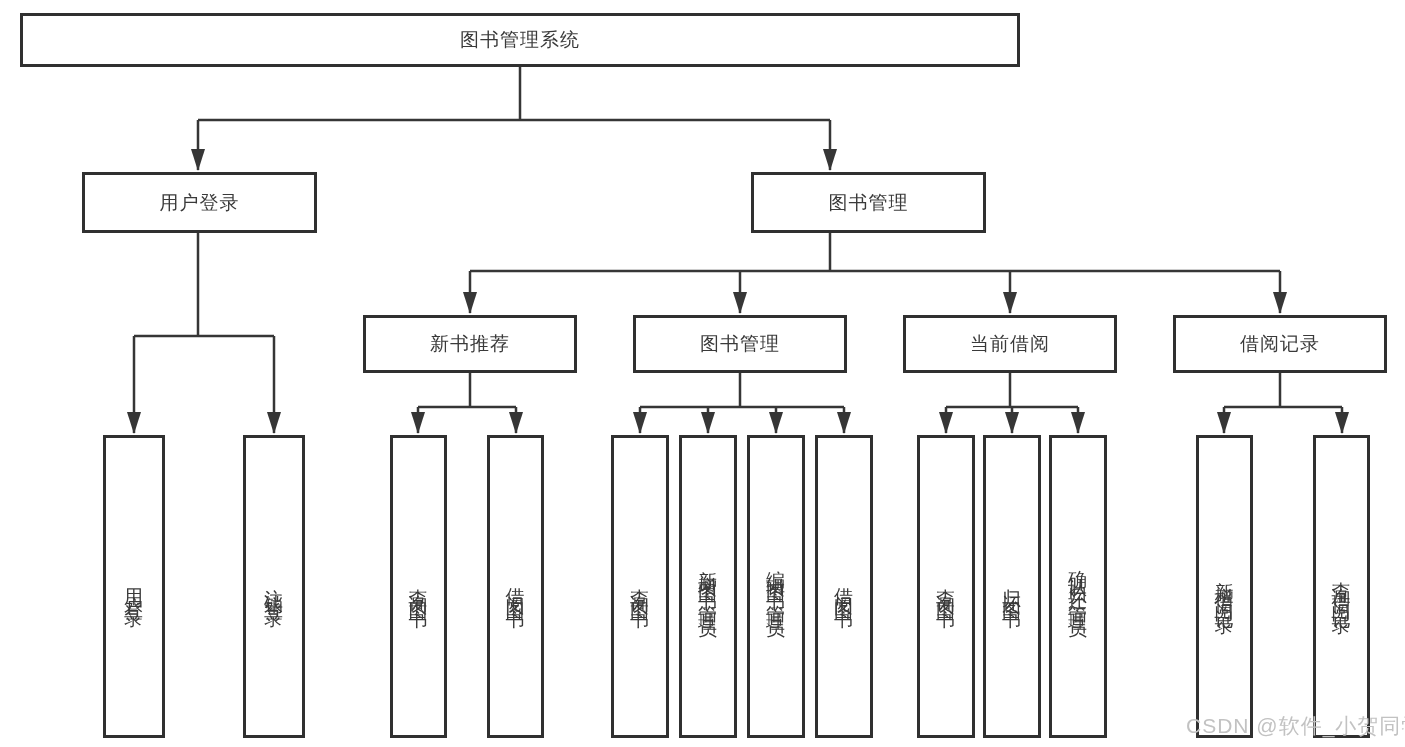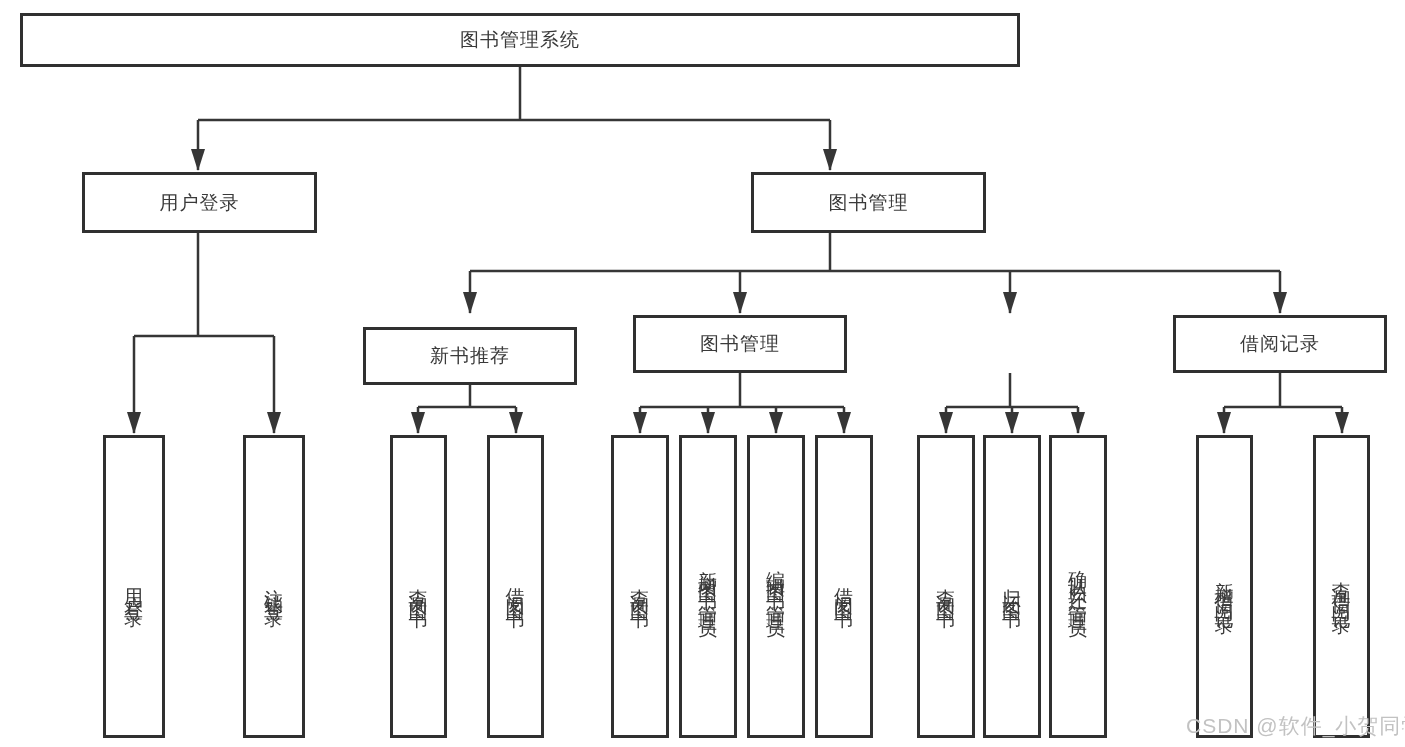--- a/index.html
+++ b/index.html
@@ -36,21 +36,21 @@
     line-height: 1;
     font-size: 19px;
     color: #3a3a3a;
   }
   
   .n-root       { left: 20px;   top: 13px;  width: 1000px; height: 54px; }
   
   .n-userlogin  { left: 82px;   top: 172px; width: 235px;  height: 61px; }
   .n-bookmgmt   { left: 751px;  top: 172px; width: 235px;  height: 61px; }
   
-  .n-newbook    { left: 363px;  top: 315px; width: 214px;  height: 58px; margin-top: 12px; }
+  .n-newbook    { left: 363px;  top: 315px; width: 214px;  height: 58px; }
   .n-borrow     { left: 633px;  top: 315px; width: 214px;  height: 58px; }
   .n-current    { left: 903px;  top: 315px; width: 214px;  height: 58px; }
   .n-records    { left: 1173px; top: 315px; width: 214px;  height: 58px; }
   
   .leaf { top: 435px; height: 303px; }
   .l-g1a { left: 103px;  width: 62px; }
   .l-g1b { left: 243px;  width: 62px; }
   .l-g2a { left: 390px;  width: 57px; }
   .l-g2b { left: 487px;  width: 57px; }
   .l-g3a { left: 611px;  width: 58px; }
@@ -131,20 +131,23 @@
   <div class="box n-bookmgmt">
     <span>图书管理</span>
   </div>
 
   <div class="box n-newbook">
     <span>新书推荐</span>
   </div>
   <div class="box n-borrow">
     <span>图书管理</span>
   </div>
+  <div class="box n-current">
+    <span>当前借阅</span>
+  </div>
   <div class="box n-records">
     <span>借阅记录</span>
   </div>
 
   <div class="box vbox leaf l-g1a">
     <span>用户登录</span>
   </div>
   <div class="box vbox leaf l-g1b">
     <span>注销登录</span>
   </div>

